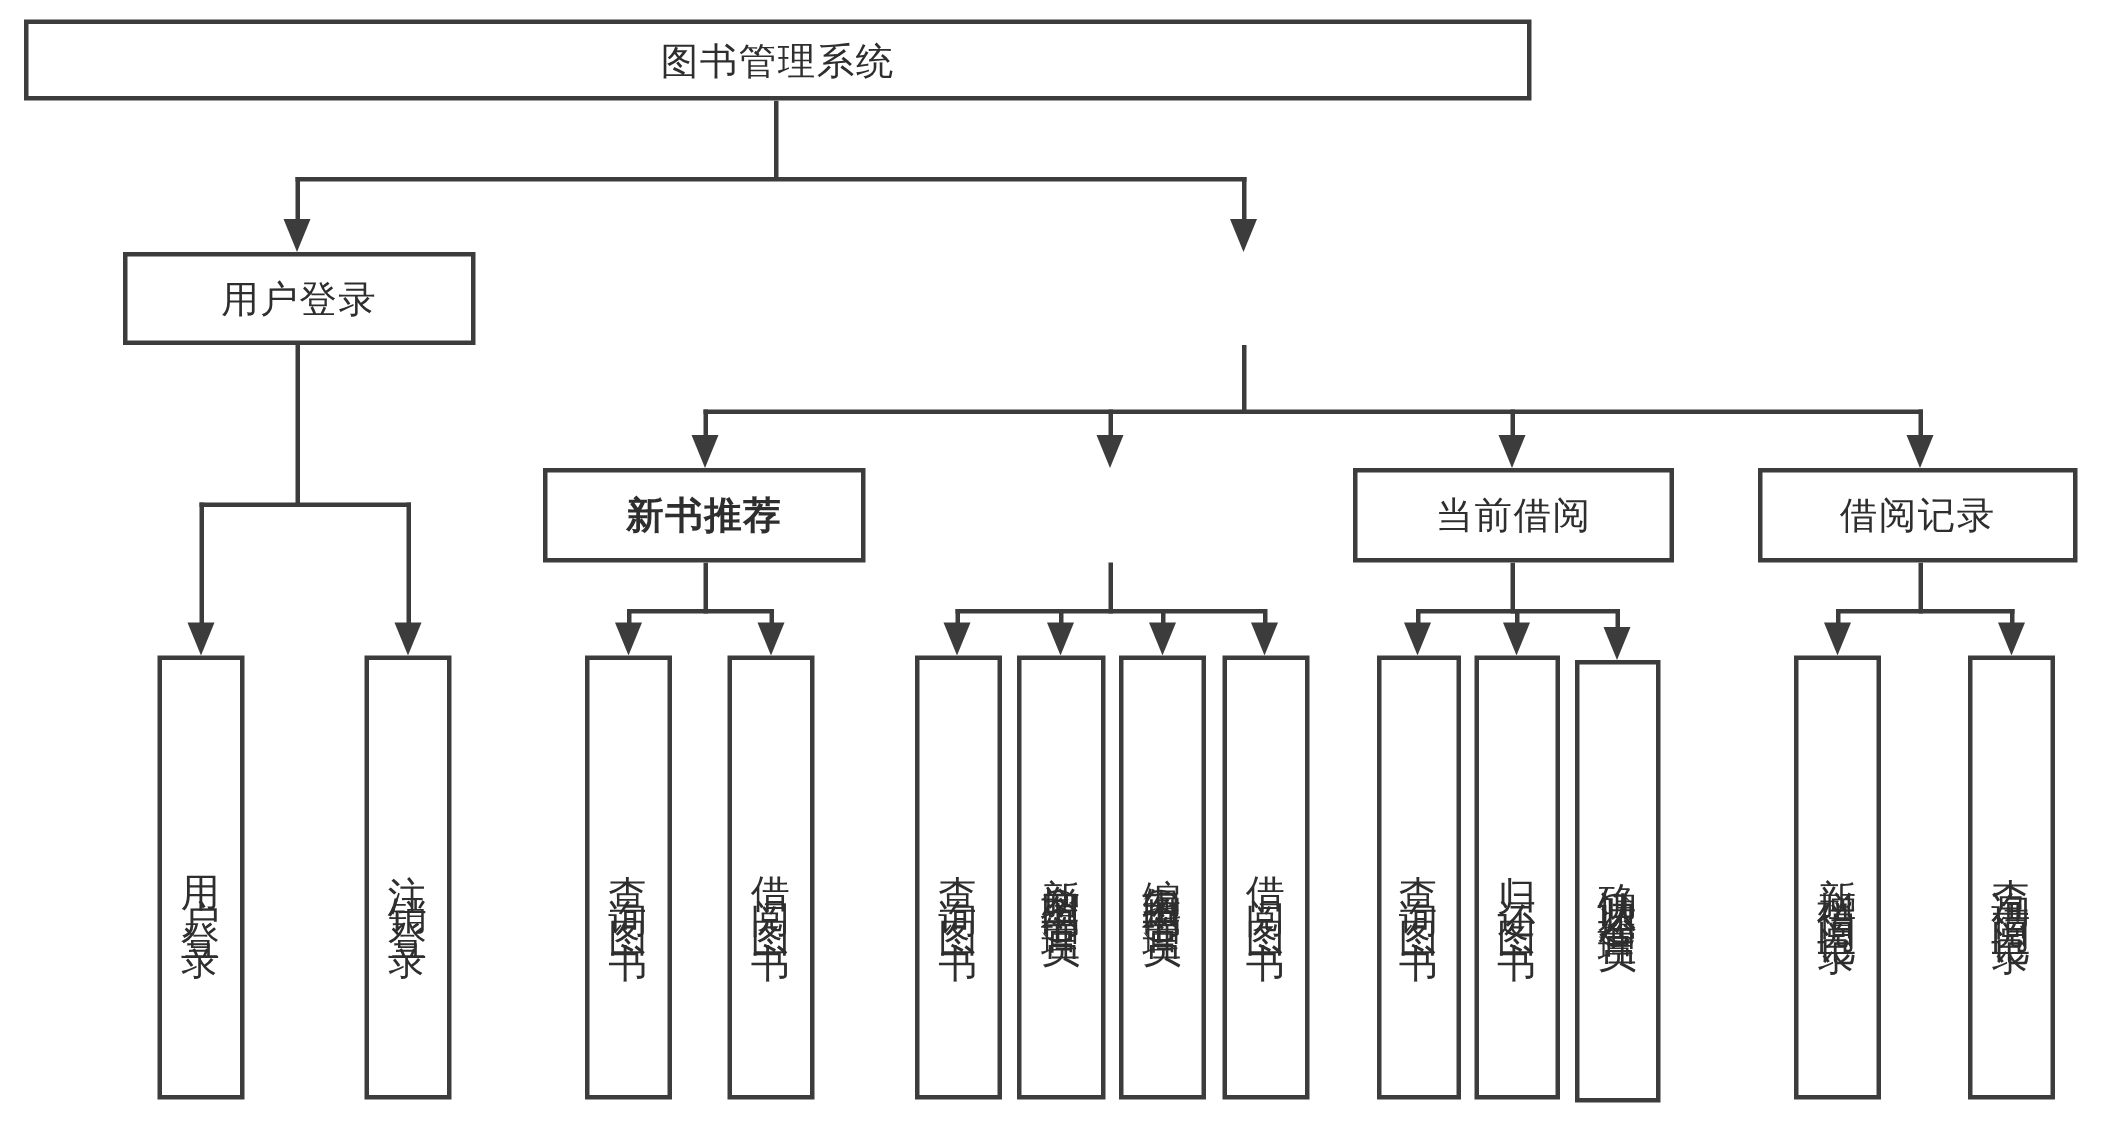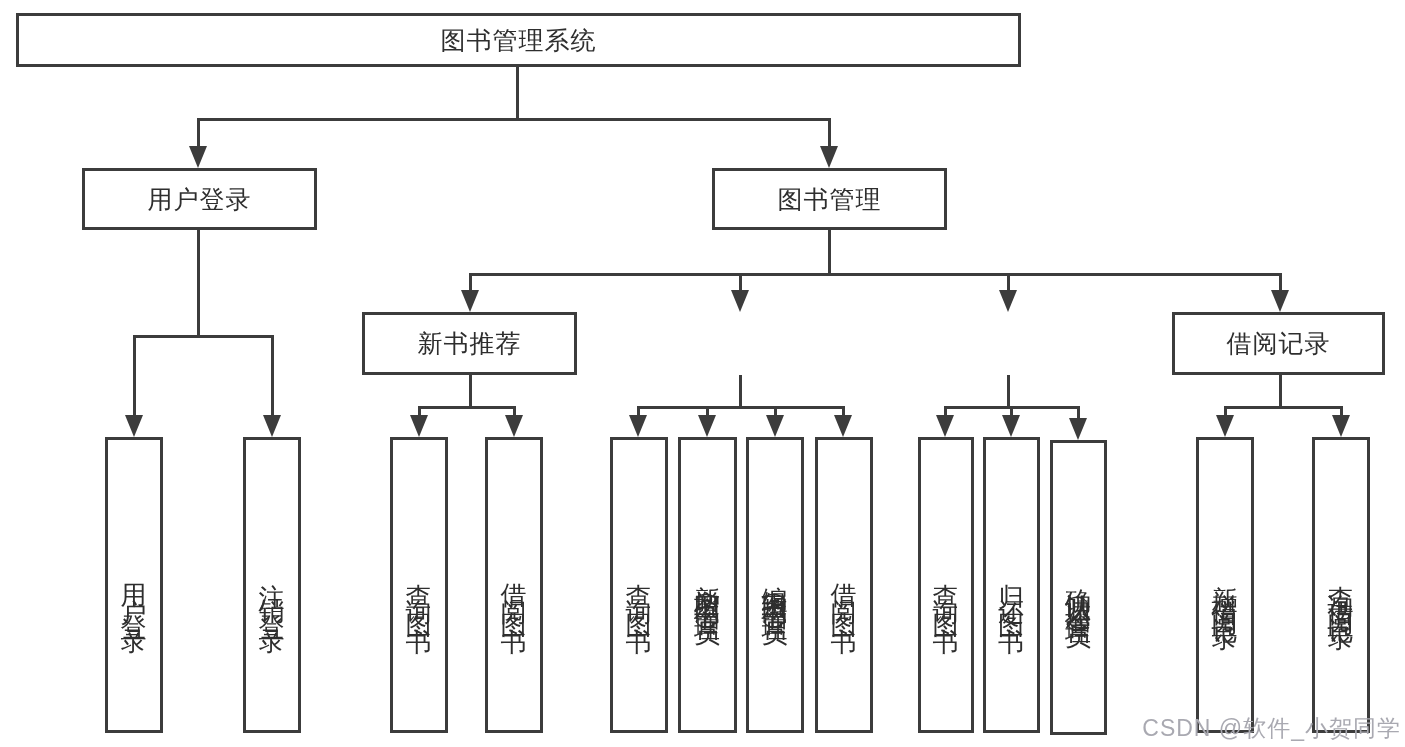--- a/index.html
+++ b/index.html
@@ -59,26 +59,26 @@
 
 <div id="stage">
 
   <div class="node h" style="left:16px;top:13px;width:1005px;height:54px;align-items:center;">
     <span>图书管理系统</span>
   </div>
 
   <div class="node h" style="left:82px;top:168px;width:235px;height:62px;">
     <span>用户登录</span>
   </div>
-  <div class="node h" style="left:712px;top:168px;width:235px;height:62px;">
-    <span>图书管理</span>
+
+  <div class="node h" style="left:362px;top:312px;width:215px;height:63px;font-weight:bold;">
+    <span>新书推荐</span>
   </div>
-
-  <div class="node h" style="left:362px;top:312px;width:215px;height:63px;">
-    <span>新书推荐</span>
+  <div class="node h" style="left:902px;top:312px;width:214px;height:63px;">
+    <span>当前借阅</span>
   </div>
   <div class="node h" style="left:1172px;top:312px;width:213px;height:63px;">
     <span>借阅记录</span>
   </div>
 
   <div class="node v" style="left:105px;top:437px;width:58px;height:296px;">
     <span class="sp4">用户登录</span>
   </div>
   <div class="node v" style="left:243px;top:437px;width:58px;height:296px;">
     <span class="sp4">注销登录</span>
@@ -173,15 +173,14 @@
   <div class="vline" style="left:1077px;top:406px;height:14px;"></div>
   <div class="arrow" style="left:1069px;top:418px;"></div>
 
   <div class="vline" style="left:1279px;top:375px;height:34px;"></div>
   <div class="hline" style="left:1224px;top:406px;width:119px;"></div>
   <div class="vline" style="left:1224px;top:406px;height:11px;"></div>
   <div class="arrow" style="left:1216px;top:415px;"></div>
   <div class="vline" style="left:1340px;top:406px;height:11px;"></div>
   <div class="arrow" style="left:1332px;top:415px;"></div>
 
-  <div id="watermark">CSDN @软件_小贺同学</div>
 
 </div>
 
 </body></html>

